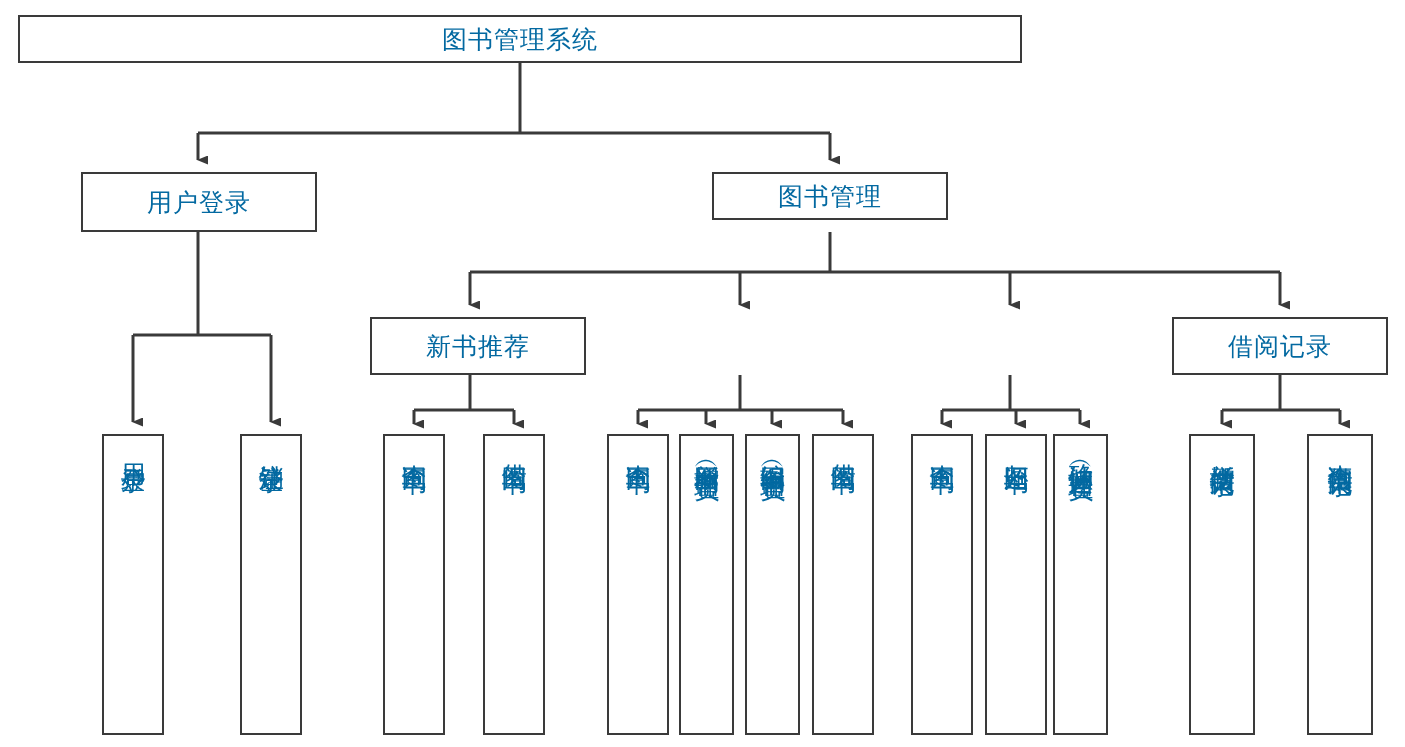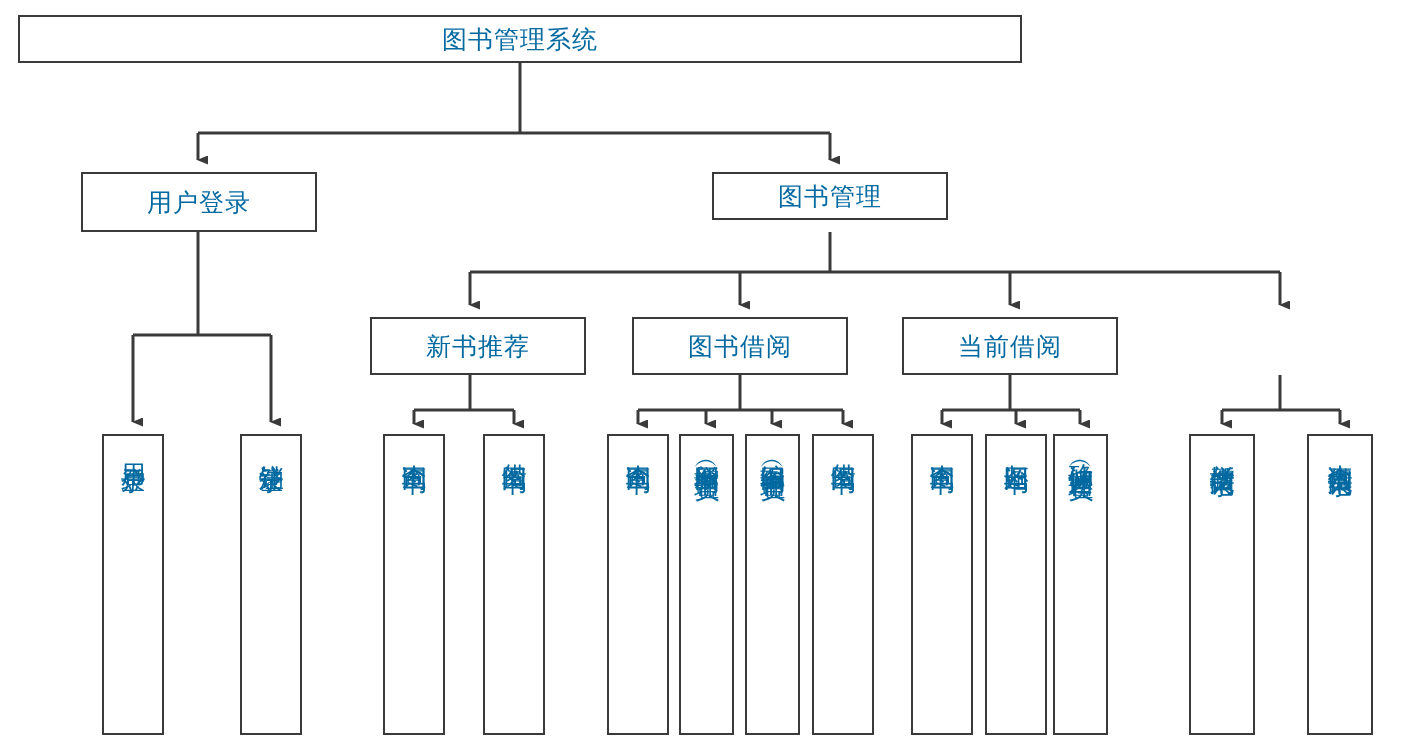--- a/index.html
+++ b/index.html
@@ -126,25 +126,22 @@
   <div class="node horiz" style="left:81px; top:172px; width:236px; height:60px;">
     <span>用户登录</span>
   </div>
   <div class="node horiz" style="left:712px; top:172px; width:236px; height:48px;">
     <span>图书管理</span>
   </div>
 
   <div class="node horiz" style="left:370px; top:317px; width:216px; height:58px;">
     <span>新书推荐</span>
   </div>
-  <div class="node horiz" style="left:632px; top:317px; width:216px; height:58px;">
-    <span>图书借阅</span>
-  </div>
-  <div class="node horiz" style="left:902px; top:317px; width:216px; height:58px;">
-    <span>当前借阅</span>
+  <div class="node horiz" style="left:1172px; top:317px; width:216px; height:58px;">
+    <span>借阅记录</span>
   </div>
 
   <div class="node vert" style="left:102px; top:434px; width:62px; height:301px;">
     <span class="vtext">用户登录</span>
   </div>
   <div class="node vert" style="left:240px; top:434px; width:62px; height:301px;">
     <span class="vtext">注销登录</span>
   </div>
 
   <div class="node vert" style="left:383px; top:434px; width:62px; height:301px;">

